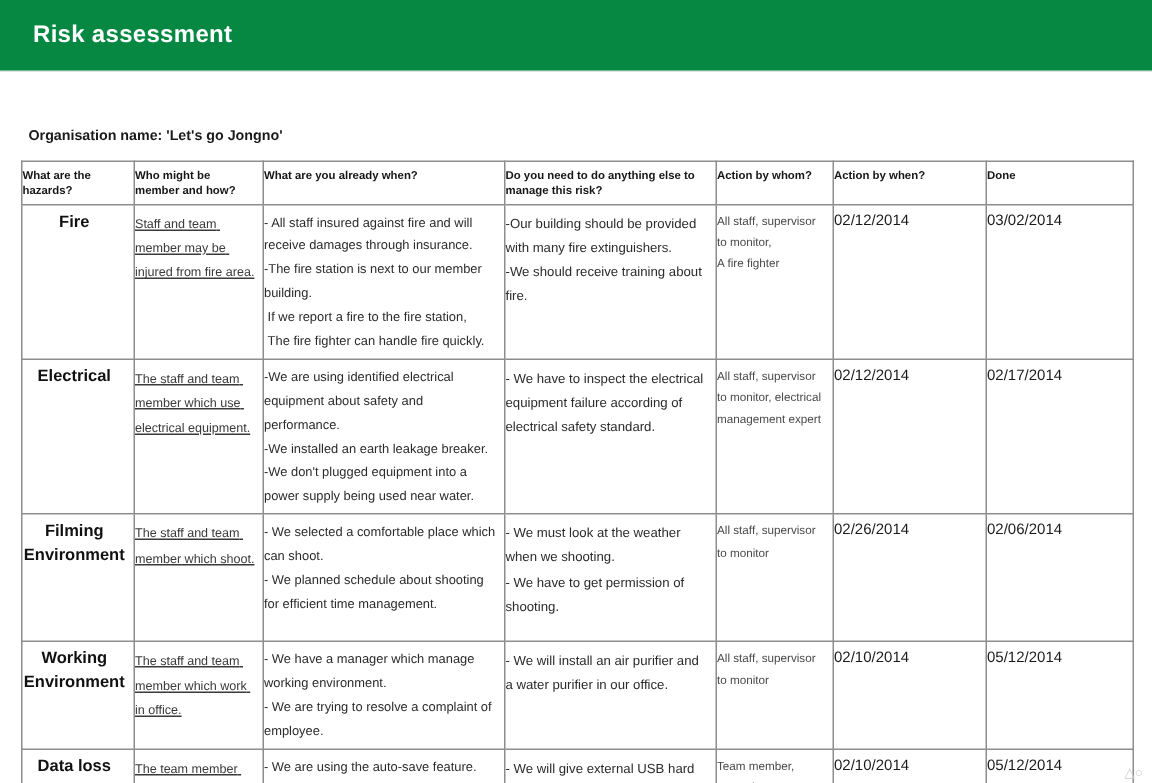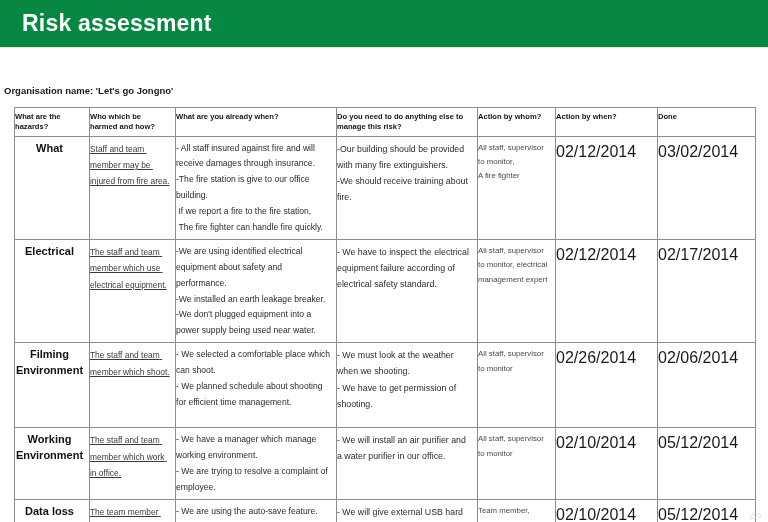--- a/index.html
+++ b/index.html
@@ -25,28 +25,28 @@
     height: 48px;
     background: #068843;
     display: flex;
     align-items: center;
     box-sizing: border-box;
     padding-left: 22px;
     border-bottom: 1px solid #d8e6de;
   }
   .banner-title {
     color: #ffffff;
-    font-size: 23px;
+    font-size: 16px;
     font-weight: bold;
     letter-spacing: 0.2px;
     font-family: "Liberation Sans", sans-serif;
   }
   .org-line {
     margin: 0;
-    padding: 0 0 0 4px;
+    padding: 0 0 0 19px;
     position: absolute;
     top: 85px;
     left: 0;
     font-size: 9.5px;
     font-weight: bold;
     color: #1a1a1a;
     font-family: "Liberation Sans", sans-serif;
   }
   .table-wrap {
     position: absolute;
@@ -111,21 +111,21 @@
     line-height: 1.85;
     padding-top: 6px;
   }
   td.whom {
     font-size: 7.8px;
     color: #4a4a4a;
     line-height: 1.85;
     padding-top: 6px;
   }
   td.when, td.done {
-    font-size: 16px;
+    font-size: 10px;
     color: #1a1a1a;
     padding-top: 6px;
     line-height: 1.4;
   }
   .cell-line {
     display: block;
     white-space: pre-wrap;
   }
   .row-fire td { height: 87px; }
   .row-electrical td { height: 88px; }
@@ -161,38 +161,38 @@
           <col class="c2">
           <col class="c3">
           <col class="c4">
           <col class="c5">
           <col class="c6">
           <col class="c7">
       </colgroup>
       <thead>
         <tr>
           <th>What are the hazards?</th>
-          <th>Who which be harmed and how?</th>
+          <th>Who might be member and how?</th>
           <th>What are you already when?</th>
           <th>Do you need to do anything else to manage this risk?</th>
           <th>Action by whom?</th>
           <th>Action by when?</th>
           <th>Done</th>
         </tr>
       </thead>
       <tbody>
 
         <tr class="row-fire">
-          <td class="hazard">What</td>
+          <td class="hazard">Fire</td>
           <td class="who">
               <span class="cell-line">Staff and team member may be injured from fire area.</span>
             </td>
           <td class="doing">
               <span class="cell-line">- All staff insured against fire and will receive damages through insurance.
--The fire station is give to our office building.
+-The fire station is next to our member building.
  If we report a fire to the fire station,
  The fire fighter can handle fire quickly.</span>
             </td>
           <td class="more">
               <span class="cell-line">-Our building should be provided with many fire extinguishers.
 -We should receive training about fire.</span>
             </td>
           <td class="whom">
               <span class="cell-line">All staff, supervisor to monitor,
 A fire fighter</span>

